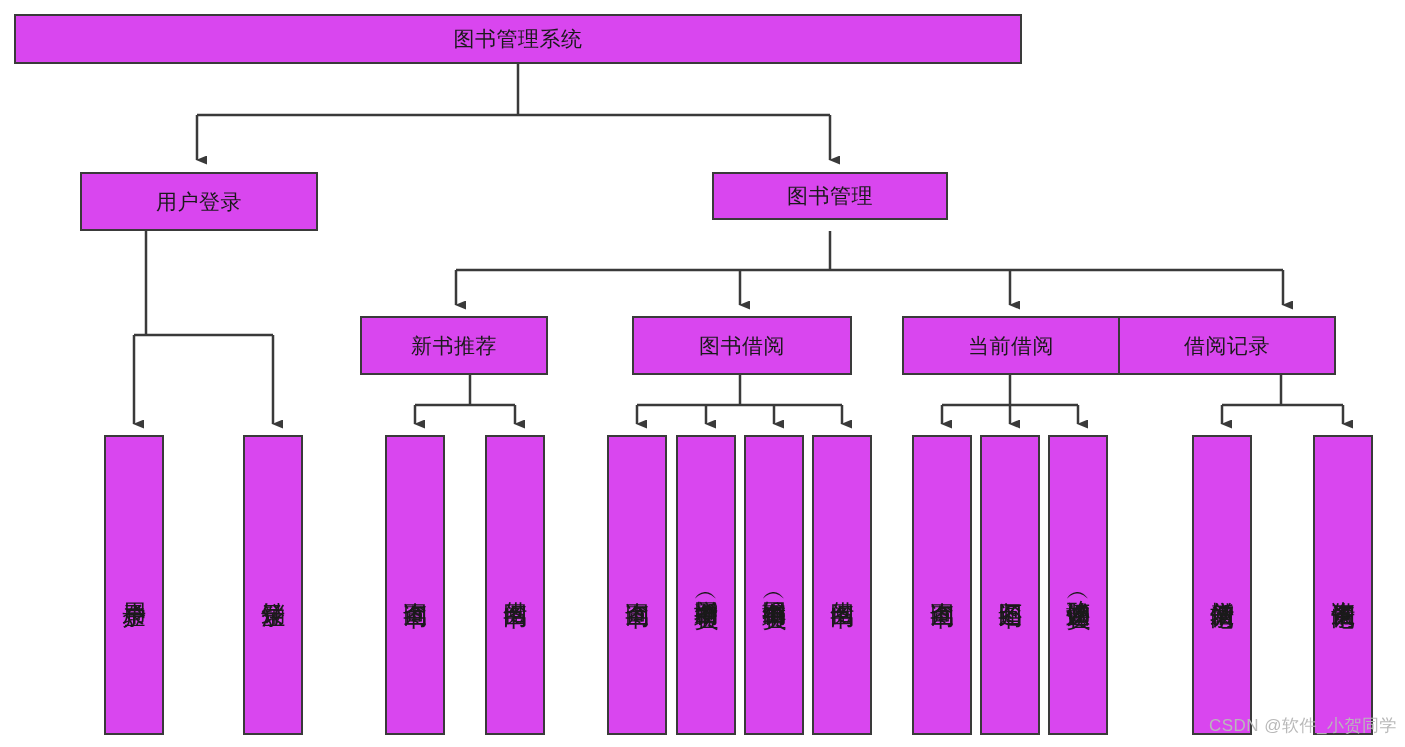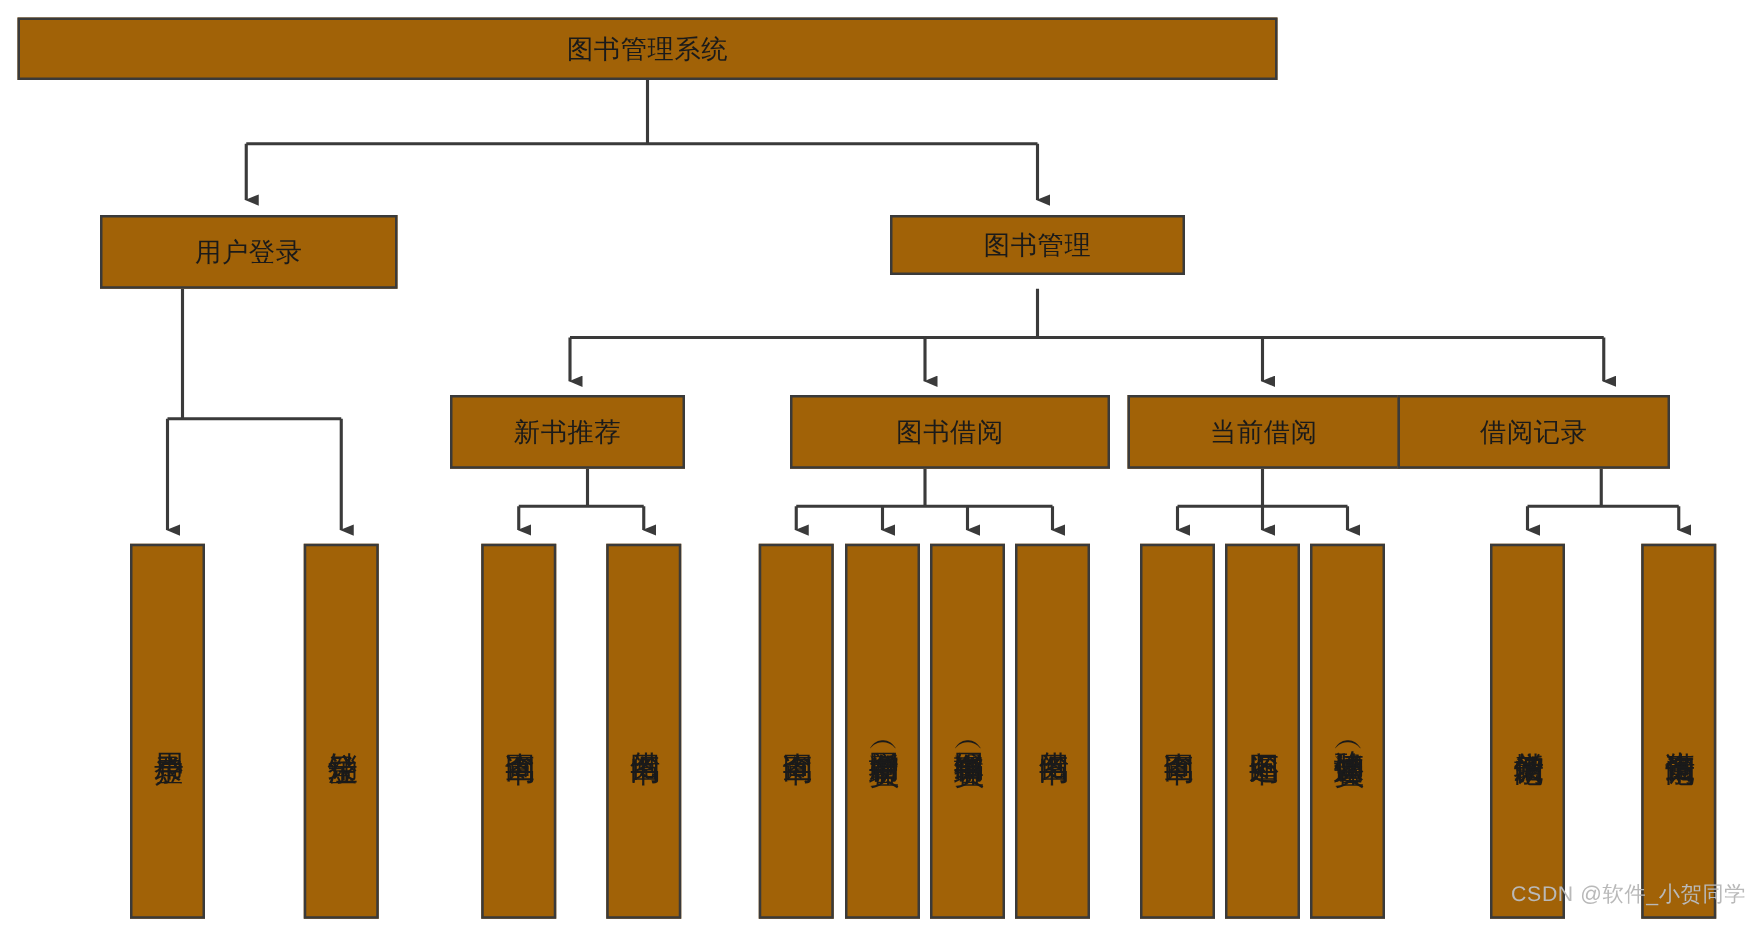--- a/index.html
+++ b/index.html
@@ -14,21 +14,21 @@
     position: relative;
     width: 1405px;
     height: 747px;
     background: #ffffff;
     overflow: hidden;
   }
   .node {
     position: absolute;
     box-sizing: border-box;
     border: 2.5px solid #3a3a3a;
-    background: #a16207;
+    background: #d946ef;
     display: flex;
     align-items: center;
     justify-content: center;
     color: #1a1a1a;
   }
   .node.h {
     font-size: 21px;
     letter-spacing: 0.5px;
   }
   .node.v {
@@ -49,21 +49,21 @@
     position: absolute;
     left: 0;
     top: 0;
     width: 1405px;
     height: 747px;
     pointer-events: none;
   }
   #watermark {
     position: absolute;
     right: 8px;
-    bottom: 20px;
+    bottom: 10px;
     font-size: 17px;
     color: #b9b9b9;
     letter-spacing: 0.5px;
     white-space: nowrap;
   }
 </style>
 </head>
 <body>
 
 <div id="canvas">
@@ -125,21 +125,21 @@
   <div class="node h" style="left:80px; top:172px; width:238px; height:59px;">
     <span>用户登录</span>
   </div>
   <div class="node h" style="left:712px; top:172px; width:236px; height:48px;">
     <span>图书管理</span>
   </div>
 
   <div class="node h" style="left:360px; top:316px; width:188px; height:59px;">
     <span>新书推荐</span>
   </div>
-  <div class="node h" style="left:632px; top:316px; width:256px; height:59px;">
+  <div class="node h" style="left:632px; top:316px; width:220px; height:59px;">
     <span>图书借阅</span>
   </div>
   <div class="node h" style="left:902px; top:316px; width:218px; height:59px;">
     <span>当前借阅</span>
   </div>
   <div class="node h" style="left:1118px; top:316px; width:218px; height:59px;">
     <span>借阅记录</span>
   </div>
 
   <div class="node v" style="left:104px; top:435px; width:60px; height:300px;">

